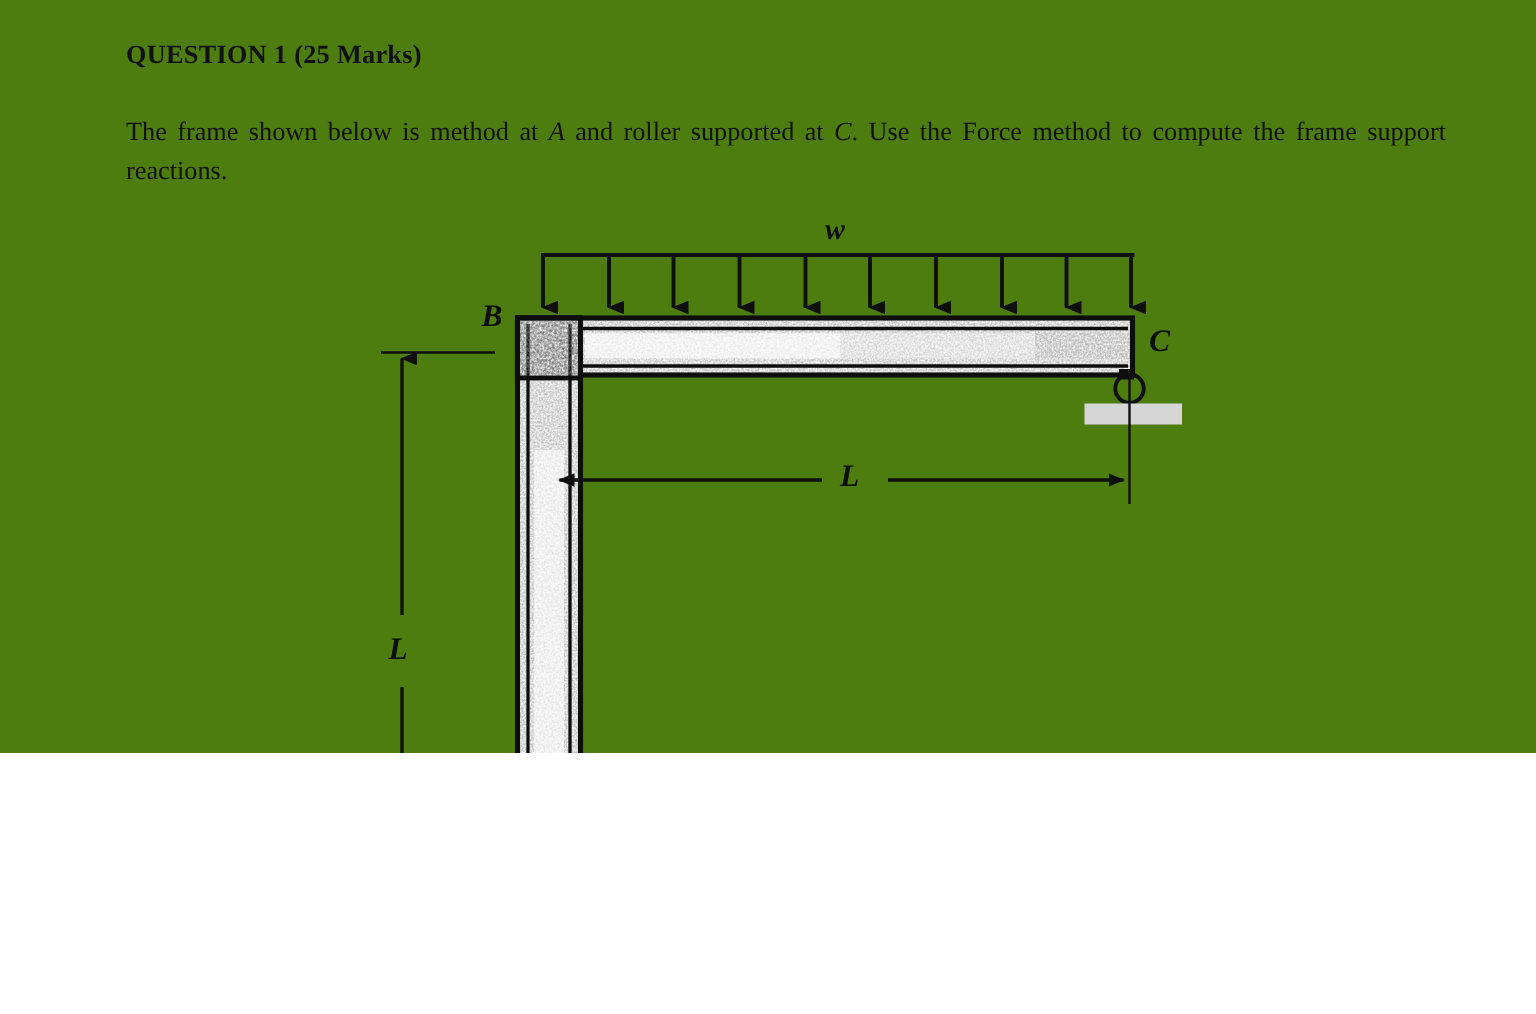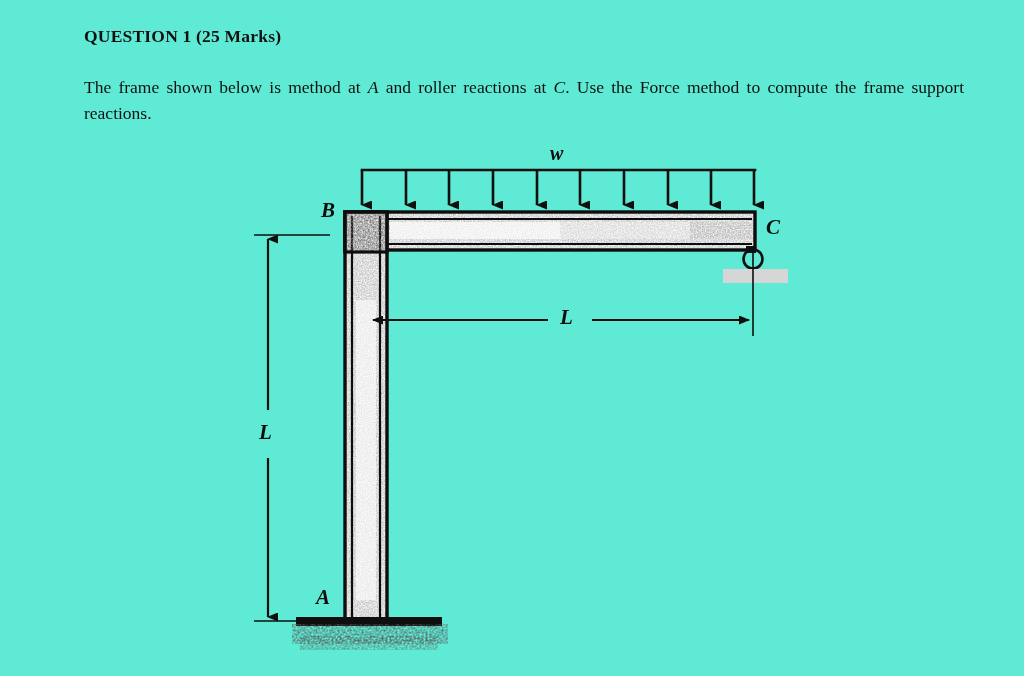--- a/index.html
+++ b/index.html
@@ -3,22 +3,22 @@
 <meta charset="utf-8">
 <style>
   html, body {
     margin: 0;
     padding: 0;
     background: #ffffff;
   }
   #page {
     position: relative;
     width: 1024px;
-    height: 676px;
-    background: #5eead4;
+    height: 502px;
+    background: #4d7c0f;
     overflow: hidden;
     font-family: "Liberation Serif", "DejaVu Serif", serif;
     color: #111111;
   }
 
   
   #question-title {
     position: absolute;
     left: 84px;
     top: 26px;
@@ -71,21 +71,21 @@
   #label-L-vertical   { left: 259px; top: 420px; }
 </style>
 </head>
 <body>
 
 <div id="page">
 
   <div id="question-title">QUESTION 1 (25 Marks)</div>
 
   <div id="question-body">
-    <span>The frame shown below is method at </span><span class="var">A</span><span> and roller reactions at </span><span class="var">C</span><span>. Use the Force method to compute the frame support reactions.</span>
+    <span>The frame shown below is method at </span><span class="var">A</span><span> and roller supported at </span><span class="var">C</span><span>. Use the Force method to compute the frame support reactions.</span>
   </div>
 
   <div id="figure">
     <svg width="1024" height="676" viewBox="0 0 1024 676" xmlns="http://www.w3.org/2000/svg">
       <defs>
 
         <filter id="grain" x="-10%" y="-10%" width="120%" height="120%">
           <feTurbulence type="fractalNoise" baseFrequency="0.75" numOctaves="4" seed="7" result="n"></feTurbulence>
           <feColorMatrix in="n" type="matrix" values="0 0 0 0 0.42
                     0 0 0 0 0.42

